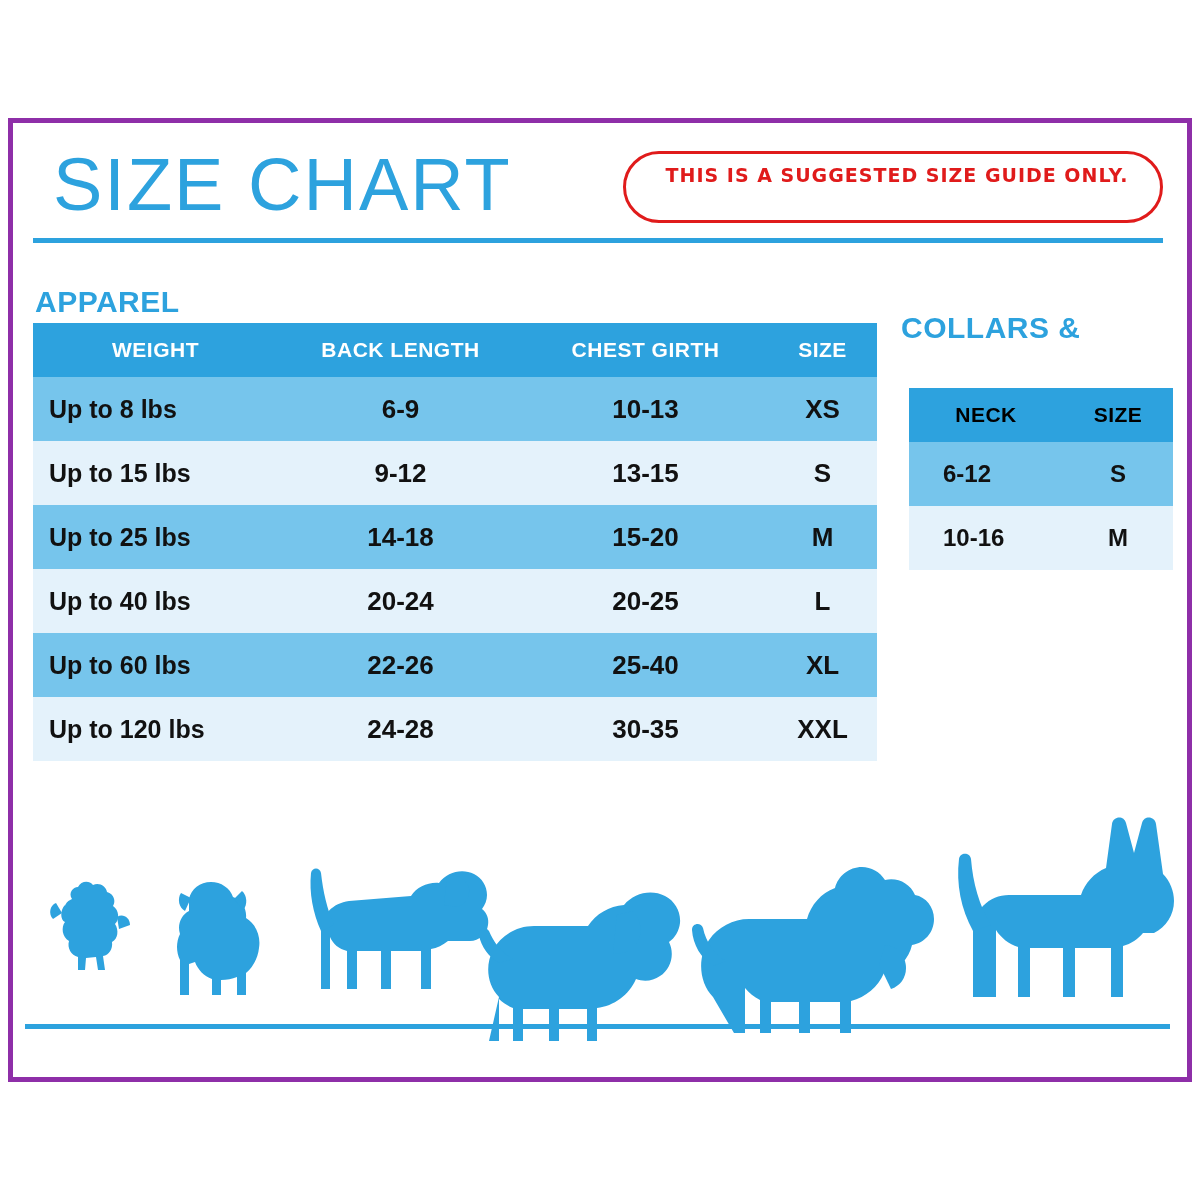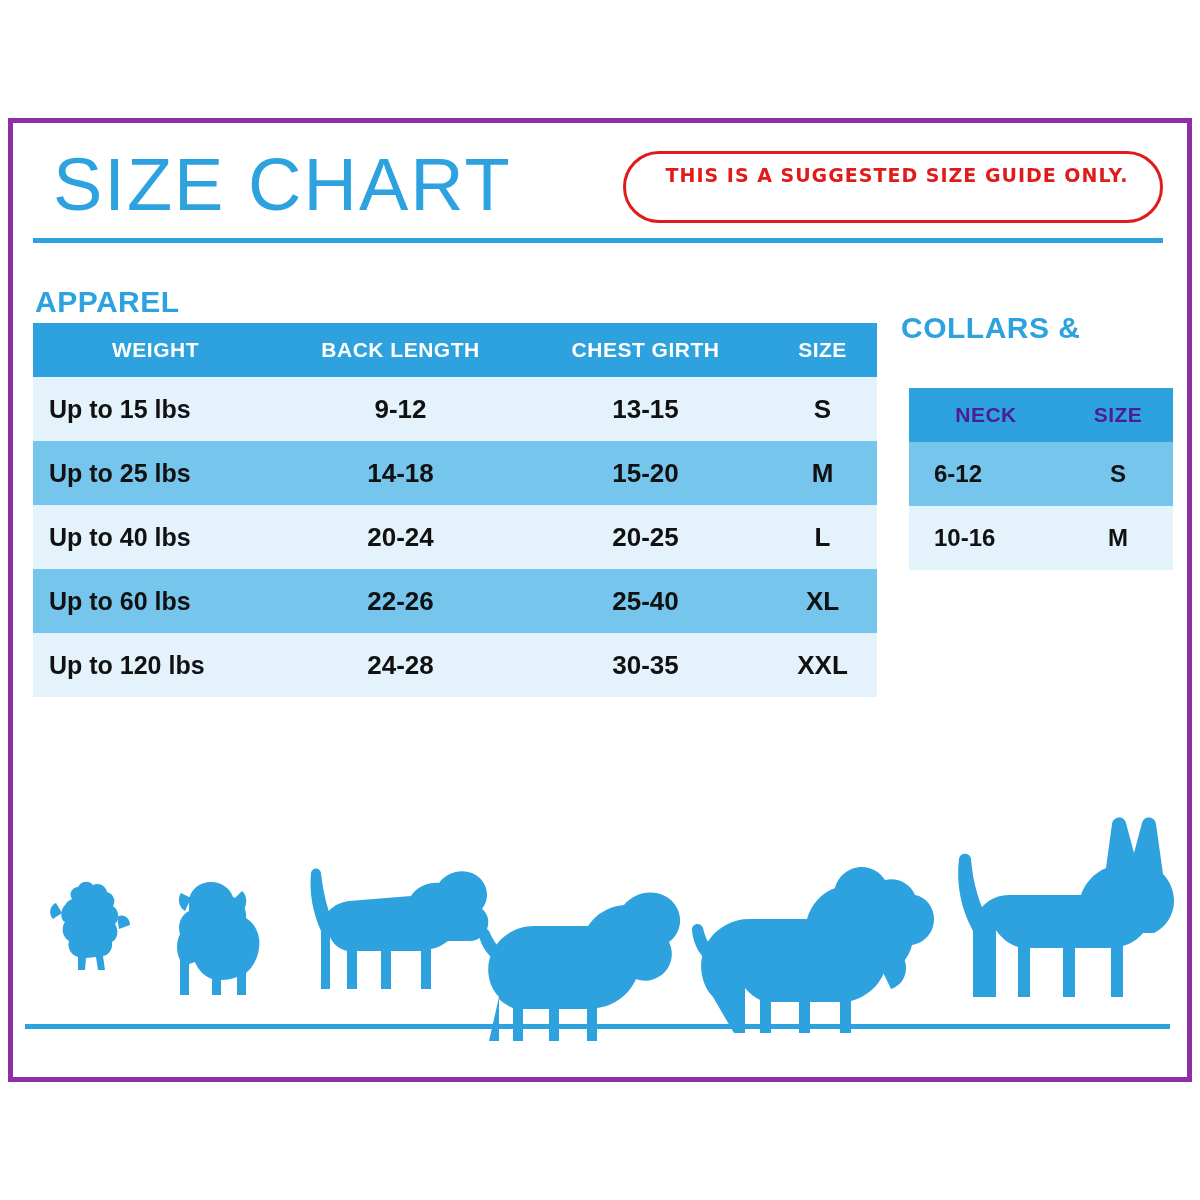--- a/index.html
+++ b/index.html
@@ -152,37 +152,37 @@
     left: 896px;
     top: 265px;
     width: 264px;
     border-collapse: collapse;
     table-layout: fixed;
   }
   .collars-table col.n1 { width: 154px; }
   .collars-table col.n2 { width: 110px; }
   .collars-table th {
     background: #2da2de;
-    color: #4c1d95;
+    color: #000000;
     font-size: 21px;
     font-weight: bold;
     height: 52px;
     letter-spacing: 0.5px;
     text-align: center;
   }
   .collars-table td {
     height: 62px;
     font-size: 24px;
     font-weight: bold;
     color: #111111;
     text-align: center;
   }
   .collars-table td.neck {
     text-align: left;
-    padding-left: 25px;
+    padding-left: 34px;
   }
   .collars-table tr.odd td { background: #76c5ec; }
   .collars-table tr.even td { background: #e4f2fb; }
 
   
   .dogs {
     position: absolute;
     left: 0;
     bottom: 30px;
     width: 100%;
@@ -228,20 +228,26 @@
         </colgroup>
         <thead>
           <tr>
             <th class="left-pad">WEIGHT</th>
             <th>BACK LENGTH</th>
             <th>CHEST GIRTH</th>
             <th>SIZE</th>
           </tr>
         </thead>
         <tbody>
+          <tr class="odd">
+            <td class="weight">Up to 8 lbs</td>
+            <td>6-9</td>
+            <td>10-13</td>
+            <td>XS</td>
+          </tr>
           <tr class="even">
             <td class="weight">Up to 15 lbs</td>
             <td>9-12</td>
             <td>13-15</td>
             <td>S</td>
           </tr>
           <tr class="odd">
             <td class="weight">Up to 25 lbs</td>
             <td>14-18</td>
             <td>15-20</td>

